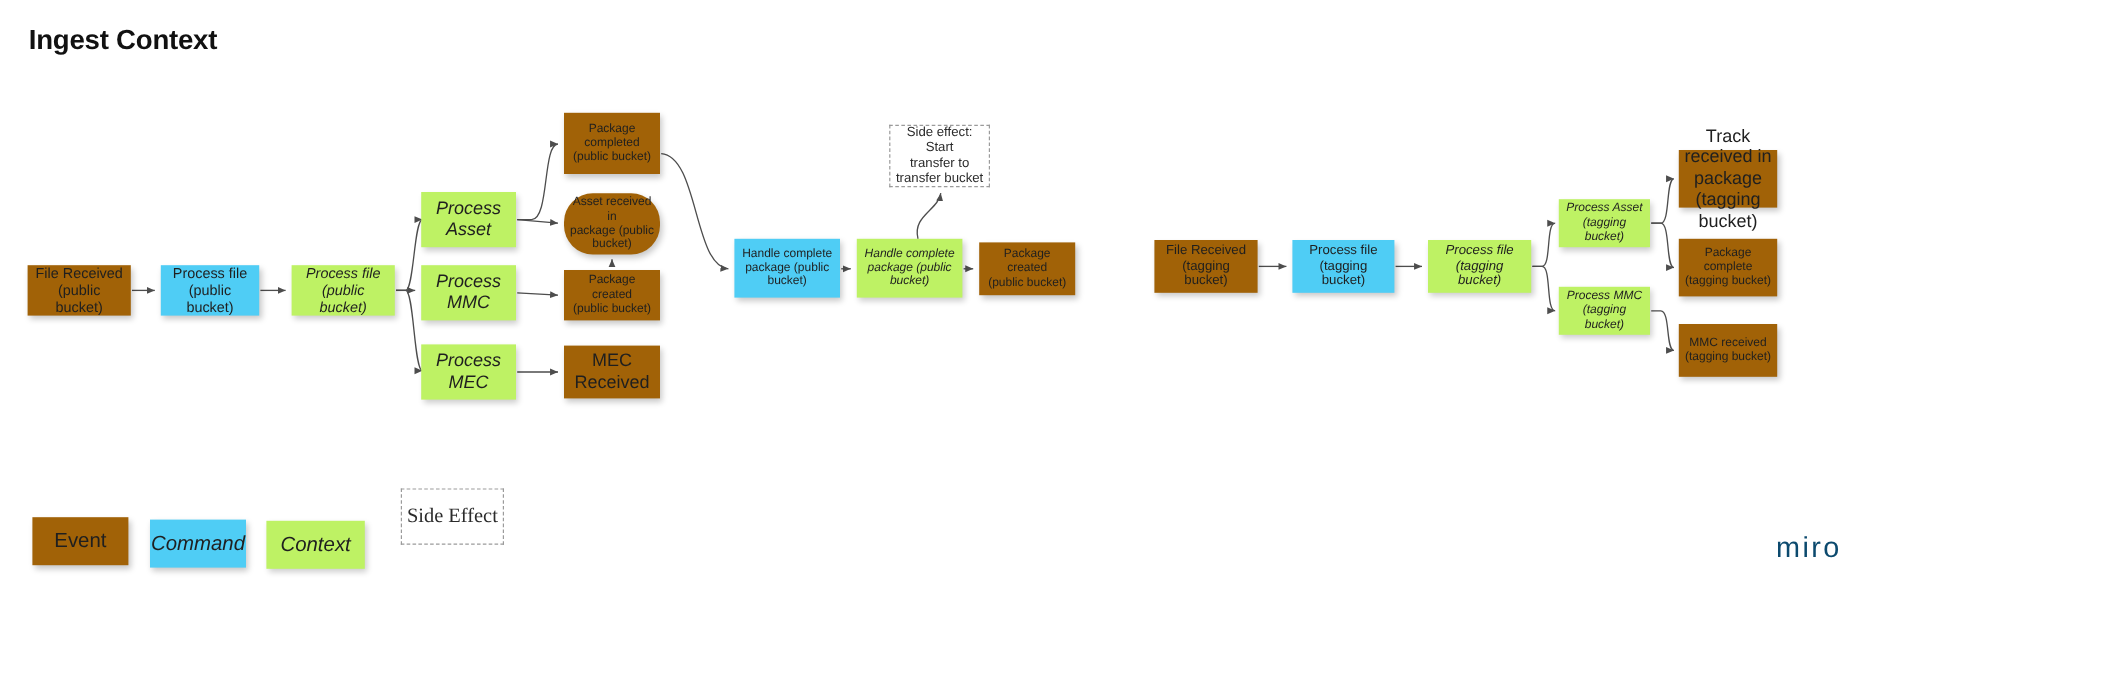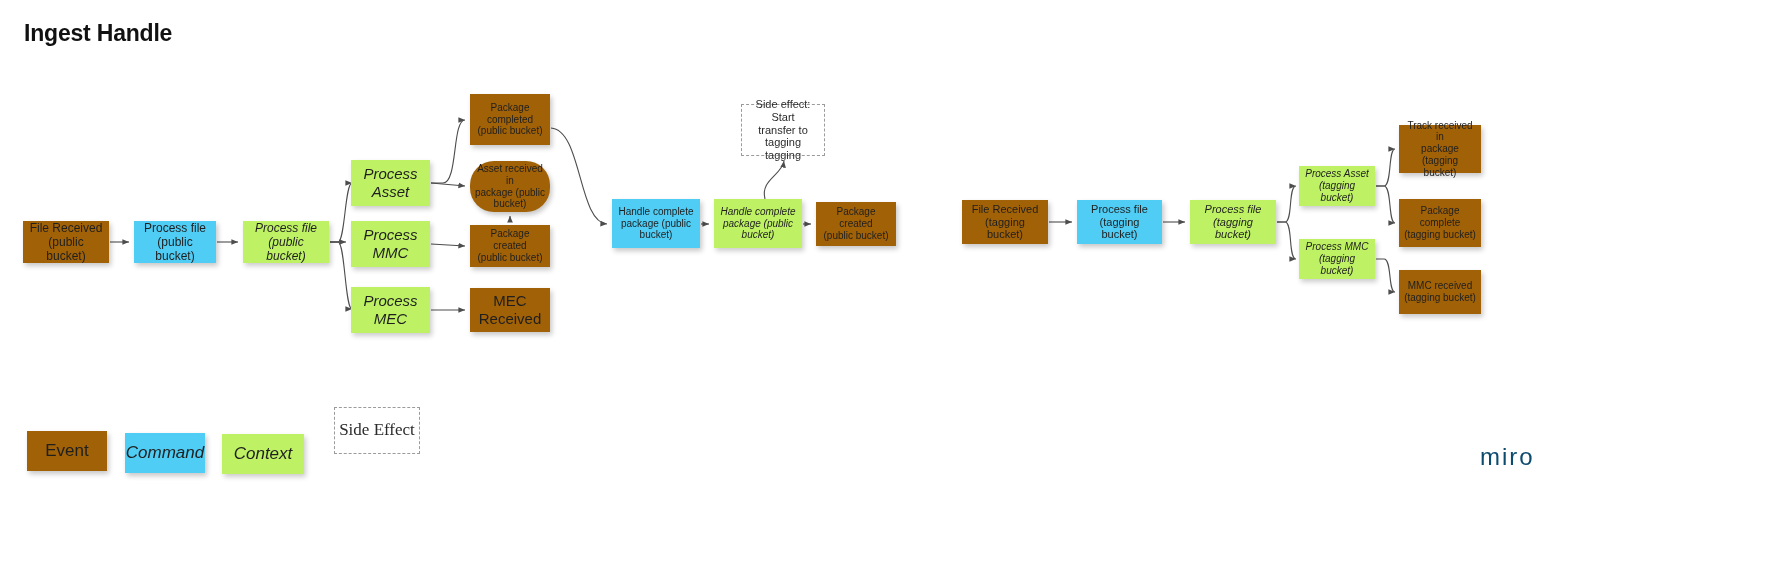--- a/index.html
+++ b/index.html
@@ -84,21 +84,21 @@
     letter-spacing: 2px;
     color: #0c4a6e;
     font-weight: normal;
   }
 </style>
 </head>
 <body>
 
 <div id="board">
 
-  <div id="page-title">Ingest Handle</div>
+  <div id="page-title">Ingest Context</div>
 
   <svg id="edges" viewBox="0 0 1772 564" xmlns="http://www.w3.org/2000/svg">
     <defs>
       <marker id="arrowhead" markerWidth="7" markerHeight="7" refX="6" refY="3" orient="auto" markerUnits="strokeWidth">
         <path d="M0,0.4 L6,3 L0,5.6 Z" fill="#4d4d4d"></path>
       </marker>
     </defs>
     <g fill="none" stroke="#4d4d4d" stroke-width="1.1" marker-end="url(#arrowhead)">
 
       <path d="M110,242 L129,242"></path>
@@ -162,34 +162,34 @@
       <div class="node event" style="left: 470px; top: 288px; width: 80px; height: 44px; font-size: 15px;">MEC
 Received</div>
       <div class="node command" style="left: 612px; top: 199px; width: 88px; height: 49px; font-size: 10px;">Handle complete
 package (public
 bucket)</div>
       <div class="node workflow" style="left: 714px; top: 199px; width: 88px; height: 49px; font-size: 10px;">Handle complete
 package (public
 bucket)</div>
       <div class="node sideeffect" style="left: 741px; top: 104px; width: 84px; height: 52px; font-size: 11px;">Side effect: Start
 transfer to
-tagging tagging</div>
+transfer bucket</div>
       <div class="node event" style="left: 816px; top: 202px; width: 80px; height: 44px; font-size: 10px;">Package created
 (public bucket)</div>
       <div class="node event" style="left: 962px; top: 200px; width: 86px; height: 44px; font-size: 11px;">File Received
 (tagging bucket)</div>
       <div class="node command" style="left: 1077px; top: 200px; width: 85px; height: 44px; font-size: 11px;">Process file
 (tagging bucket)</div>
       <div class="node workflow" style="left: 1190px; top: 200px; width: 86px; height: 44px; font-size: 11px;">Process file
 (tagging bucket)</div>
       <div class="node workflow" style="left: 1299px; top: 166px; width: 76px; height: 40px; font-size: 10px;">Process Asset
 (tagging bucket)</div>
       <div class="node workflow" style="left: 1299px; top: 239px; width: 76px; height: 40px; font-size: 10px;">Process MMC
 (tagging bucket)</div>
-      <div class="node event" style="left: 1399px; top: 125px; width: 82px; height: 48px; font-size: 10px;">Track received in
+      <div class="node event" style="left: 1399px; top: 125px; width: 82px; height: 48px; font-size: 15px;">Track received in
 package (tagging
 bucket)</div>
       <div class="node event" style="left: 1399px; top: 199px; width: 82px; height: 48px; font-size: 10px;">Package
 complete
 (tagging bucket)</div>
       <div class="node event" style="left: 1399px; top: 270px; width: 82px; height: 44px; font-size: 10px;">MMC received
 (tagging bucket)</div>
     </div>
 
   <div id="legend">

